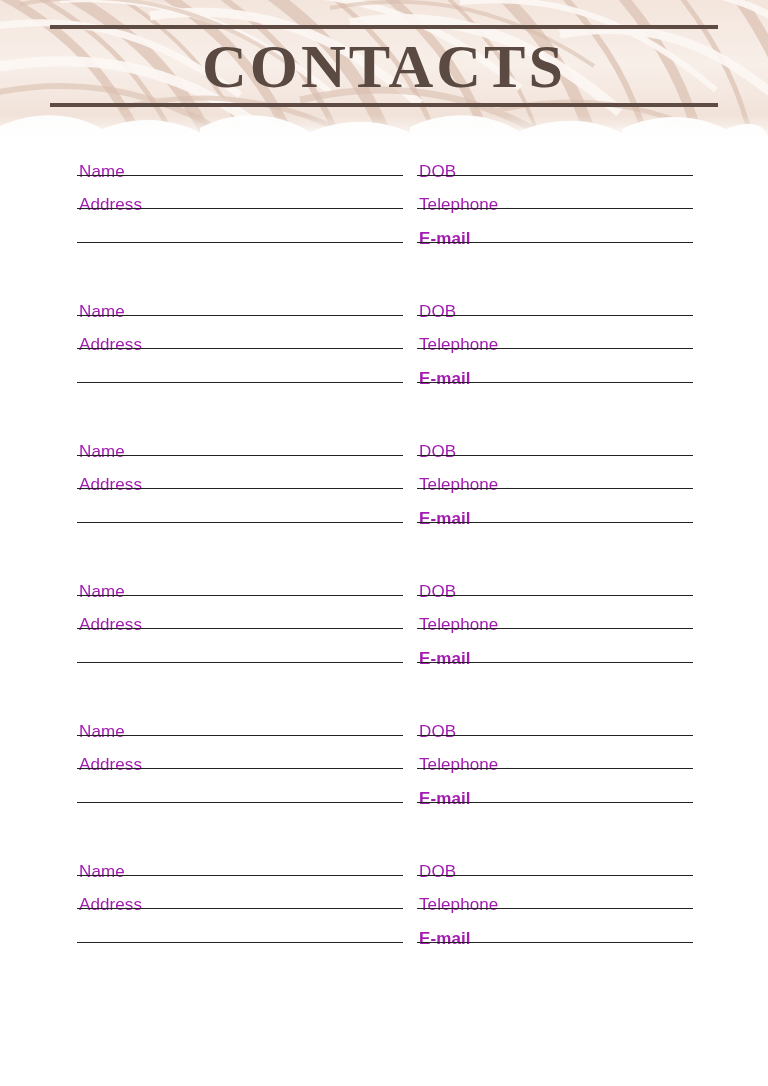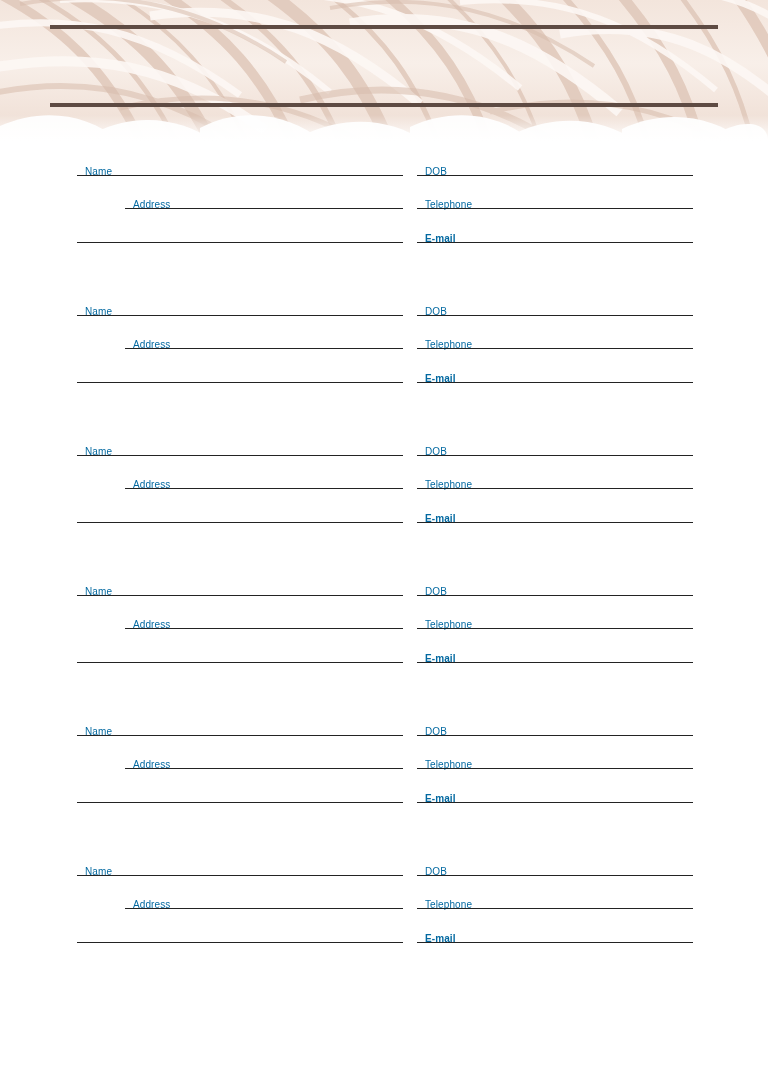--- a/index.html
+++ b/index.html
@@ -79,32 +79,32 @@
   }
   .field .line {
     position:absolute;
     left:0; bottom:0;
     width:100%;
     height:1px;
     background:#232323;
   }
   .field .label {
     position:absolute;
-    left:8px;
+    left:2px;
     bottom:-3px;
-    font-size:10px;
+    font-size:17px;
     line-height:15px;
     letter-spacing:0.1px;
-    color:#0369a1;
+    color:#a21caf;
     white-space:nowrap;
   }
 
   
   .col-left  .f1 { height:35px; }
-  .col-left  .f2 { height:33px;margin-left:48px; }
+  .col-left  .f2 { height:33px; }
   .col-left  .f3 { height:34px; }
   .col-right .f1 { height:35px; }
   .col-right .f2 { height:33px; }
   .col-right .f3 { height:34px;font-weight:bold; }
 </style>
 </head>
 <body>
 
 <div class="page">
 
@@ -175,20 +175,21 @@
         <path d="M622,129 C664,109 712,115 744,141 L622,141 Z"></path>
         <path d="M716,134 C744,118 768,122 768,141 L716,141 Z"></path>
       </g>
     </svg>
 
     <div class="header-fade"></div>
 
     <div class="rule rule-top"></div>
     <div class="rule rule-bottom"></div>
 
+    <div class="title">CONTACTS</div>
   </div>
 
   <div class="entries">
 
     <div class="entry" style="top:0;">
       <div class="col col-left">
         <div class="field f1">
           <span class="label">Name</span>
           <span class="line"></span>
         </div>

